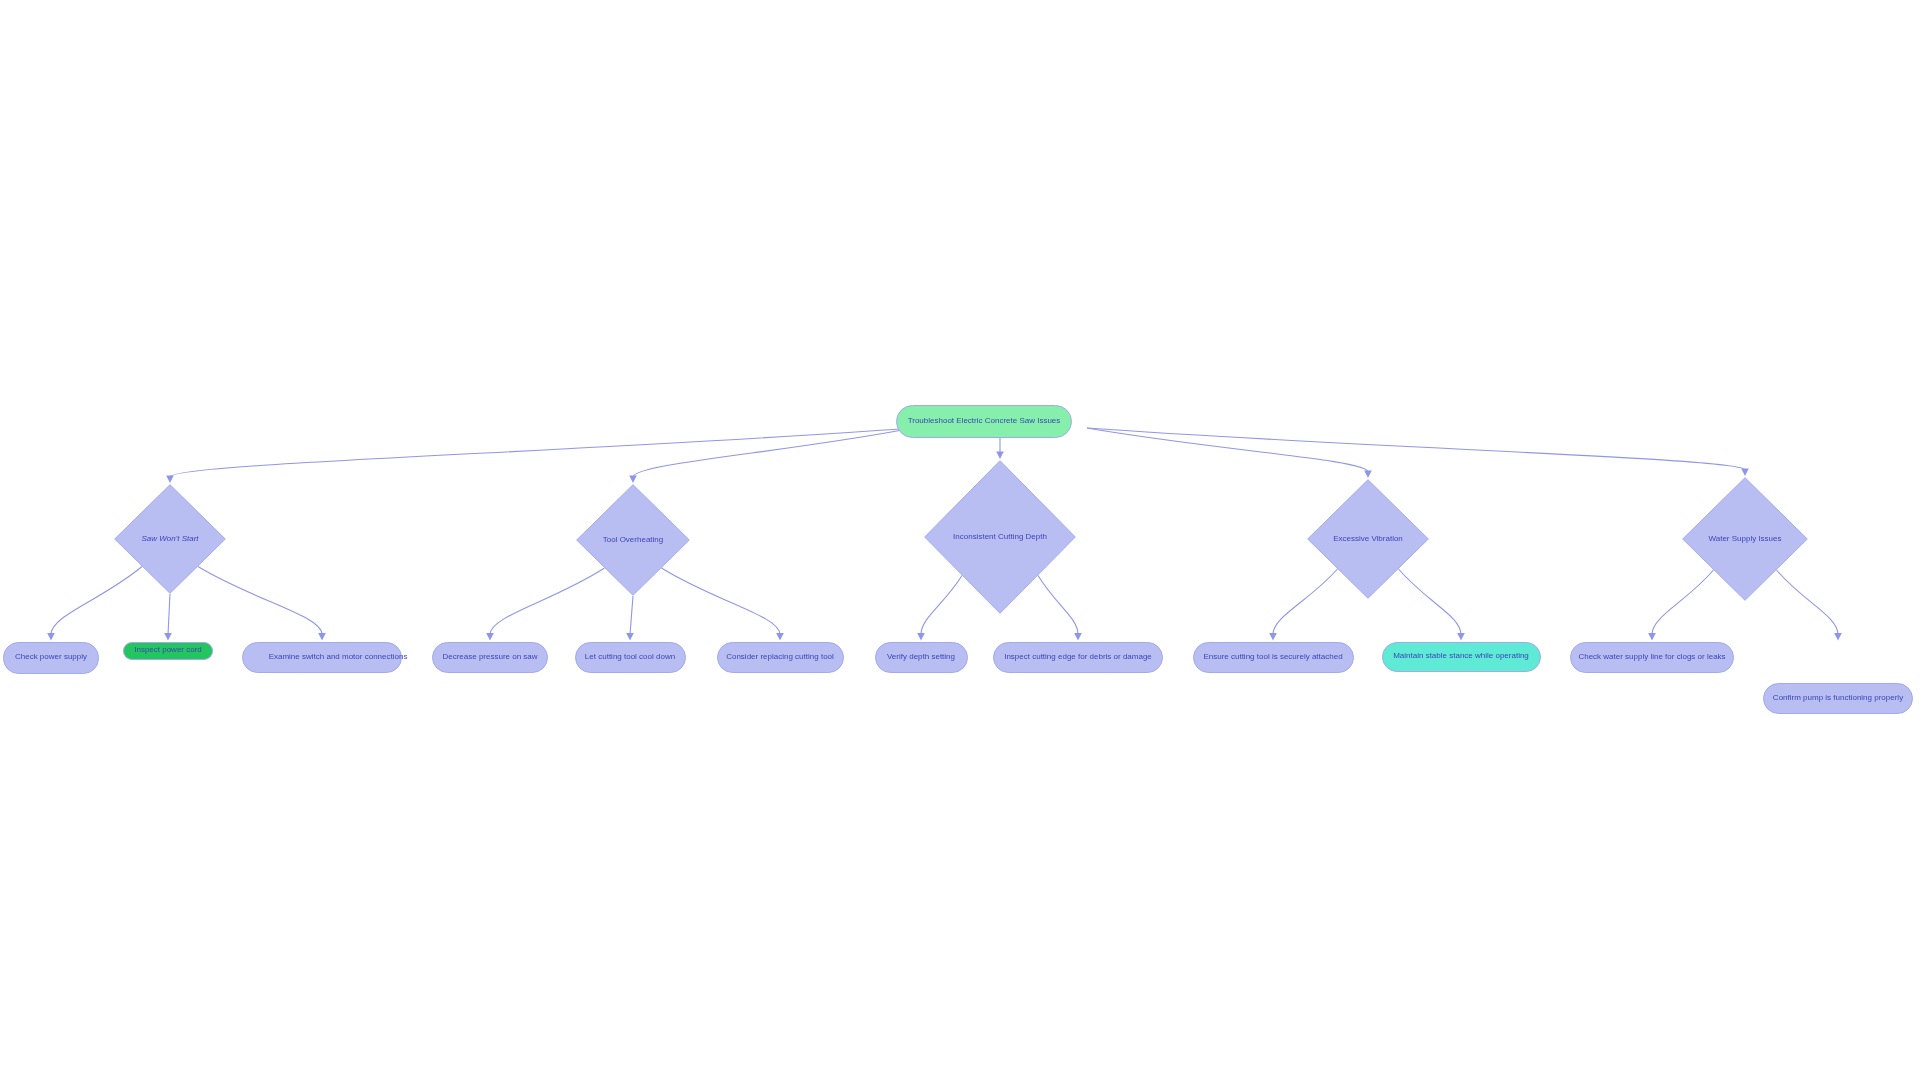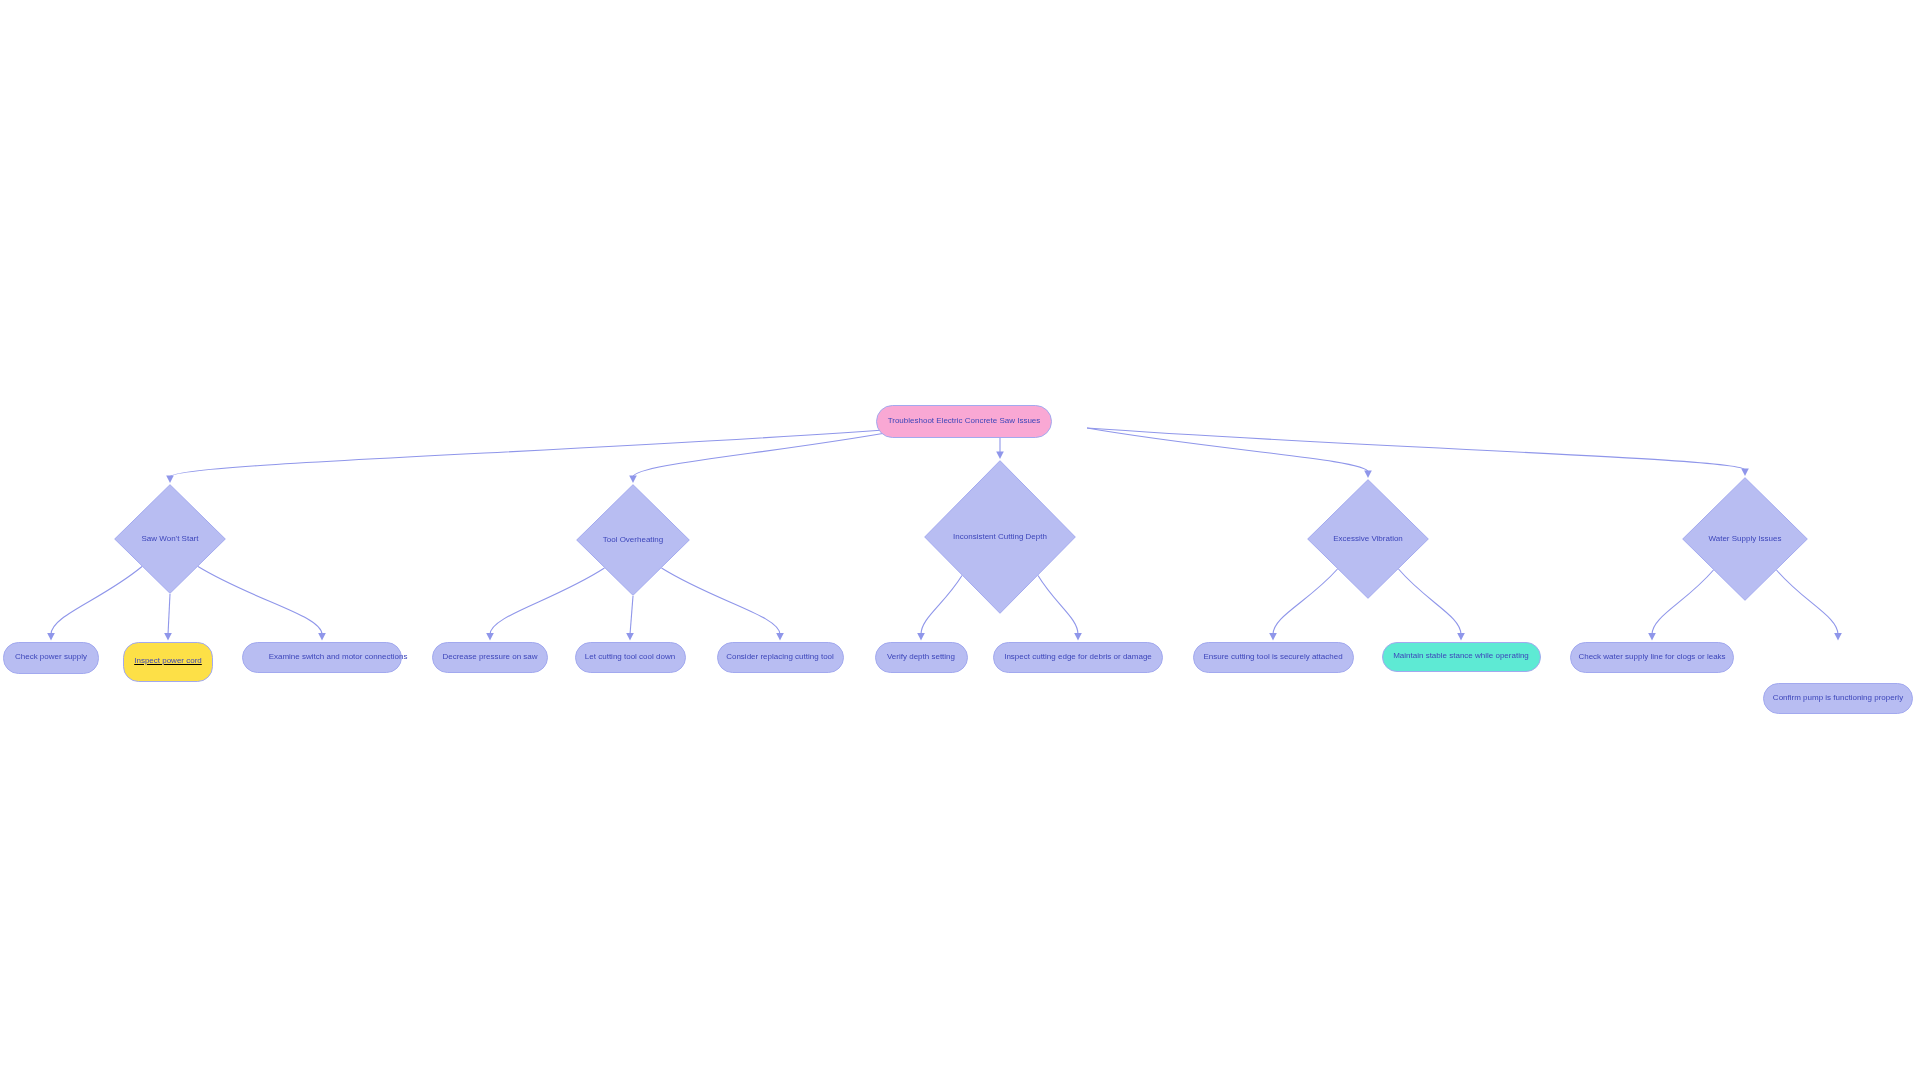--- a/index.html
+++ b/index.html
@@ -89,28 +89,28 @@
       <path d="M 1337.5 569 C 1308.475 601.75 1273 616.16 1273 634.5" fill="none" stroke="#8f96ea" stroke-width="1.1"></path>
       <polygon points="1269.2,633 1276.8,633 1273,640.5" fill="#8f96ea"></polygon>
       <path d="M 1398.5 569 C 1426.625 601.75 1461 616.16 1461 634.5" fill="none" stroke="#8f96ea" stroke-width="1.1"></path>
       <polygon points="1457.2,633 1464.8,633 1461,640.5" fill="#8f96ea"></polygon>
       <path d="M 1713.5 570 C 1685.825 602.25 1652 616.44 1652 634.5" fill="none" stroke="#8f96ea" stroke-width="1.1"></path>
       <polygon points="1648.2,633 1655.8,633 1652,640.5" fill="#8f96ea"></polygon>
       <path d="M 1776.5 570 C 1804.175 602.25 1838 616.44 1838 634.5" fill="none" stroke="#8f96ea" stroke-width="1.1"></path>
       <polygon points="1834.2,633 1841.8,633 1838,640.5" fill="#8f96ea"></polygon>
     </svg>
   <div id="node-layer">
-      <div class="node stadium" style="left: 876px; top: 404.5px; width: 176px; height: 33px; background: #f9a8d4; border-color: rgb(162, 169, 239); border-radius: 16.5px;">
+      <div class="node stadium" style="left: 896px; top: 404.5px; width: 176px; height: 33px; background: #86efac; border-color: rgb(162, 169, 239); border-radius: 16.5px;">
         <span class="label" style="color: rgb(61, 70, 186);">Troubleshoot Electric Concrete Saw Issues</span>
       </div>
       <div class="node diamond" style="left: 114px; top: 484px; width: 112px; height: 110px;">
         <svg class="diamond-svg" width="112" height="110">
           <polygon points="56,0.7 111.3,55 56,109.3 0.7,55" fill="#b8bdf2" stroke="#a2a9ef" stroke-width="1"></polygon>
         </svg>
-        <span class="label" style="color: rgb(61, 70, 186);">Saw Won't Start</span>
+        <span class="label" style="color: rgb(61, 70, 186); font-style: italic;">Saw Won't Start</span>
       </div>
       <div class="node diamond" style="left: 576px; top: 484px; width: 114px; height: 112px;">
         <svg class="diamond-svg" width="114" height="112">
           <polygon points="57,0.7 113.3,56 57,111.3 0.7,56" fill="#b8bdf2" stroke="#a2a9ef" stroke-width="1"></polygon>
         </svg>
         <span class="label" style="color: rgb(61, 70, 186);">Tool Overheating</span>
       </div>
       <div class="node diamond" style="left: 924px; top: 460px; width: 152px; height: 154px;">
         <svg class="diamond-svg" width="152" height="154">
           <polygon points="76,0.7 151.3,77 76,153.3 0.7,77" fill="#b8bdf2" stroke="#a2a9ef" stroke-width="1"></polygon>
@@ -125,21 +125,21 @@
       </div>
       <div class="node diamond" style="left: 1682px; top: 477px; width: 126px; height: 124px;">
         <svg class="diamond-svg" width="126" height="124">
           <polygon points="63,0.7 125.3,62 63,123.3 0.7,62" fill="#b8bdf2" stroke="#a2a9ef" stroke-width="1"></polygon>
         </svg>
         <span class="label" style="color: rgb(61, 70, 186);">Water Supply Issues</span>
       </div>
       <div class="node stadium" style="left: 3px; top: 641.5px; width: 96px; height: 32px; background: rgb(184, 189, 242); border-color: rgb(162, 169, 239); border-radius: 15.5px;">
         <span class="label" style="color: rgb(61, 70, 186);">Check power supply</span>
       </div>
-      <div class="node stadium" style="left: 123px; top: 641.5px; width: 90px; height: 40px; background: #fde047; border-color: rgb(162, 169, 239); border-radius: 15.5px; text-decoration: underline;">
+      <div class="node stadium" style="left: 123px; top: 641.5px; width: 90px; height: 18px; background: #22c55e; border-color: rgb(162, 169, 239); border-radius: 15.5px;">
         <span class="label" style="color: rgb(61, 70, 186);">Inspect power cord</span>
       </div>
       <div class="node stadium" style="left: 242px; top: 641.5px; width: 160px; height: 31px; background: rgb(184, 189, 242); border-color: rgb(162, 169, 239); border-radius: 15.5px;">
         <span class="label" style="color: rgb(61, 70, 186); padding-left: 32px;">Examine switch and motor connections</span>
       </div>
       <div class="node stadium" style="left: 432px; top: 641.5px; width: 116px; height: 31px; background: rgb(184, 189, 242); border-color: rgb(162, 169, 239); border-radius: 15.5px;">
         <span class="label" style="color: rgb(61, 70, 186);">Decrease pressure on saw</span>
       </div>
       <div class="node stadium" style="left: 574.5px; top: 641.5px; width: 111px; height: 31px; background: rgb(184, 189, 242); border-color: rgb(162, 169, 239); border-radius: 15.5px;">
         <span class="label" style="color: rgb(61, 70, 186);">Let cutting tool cool down</span>

